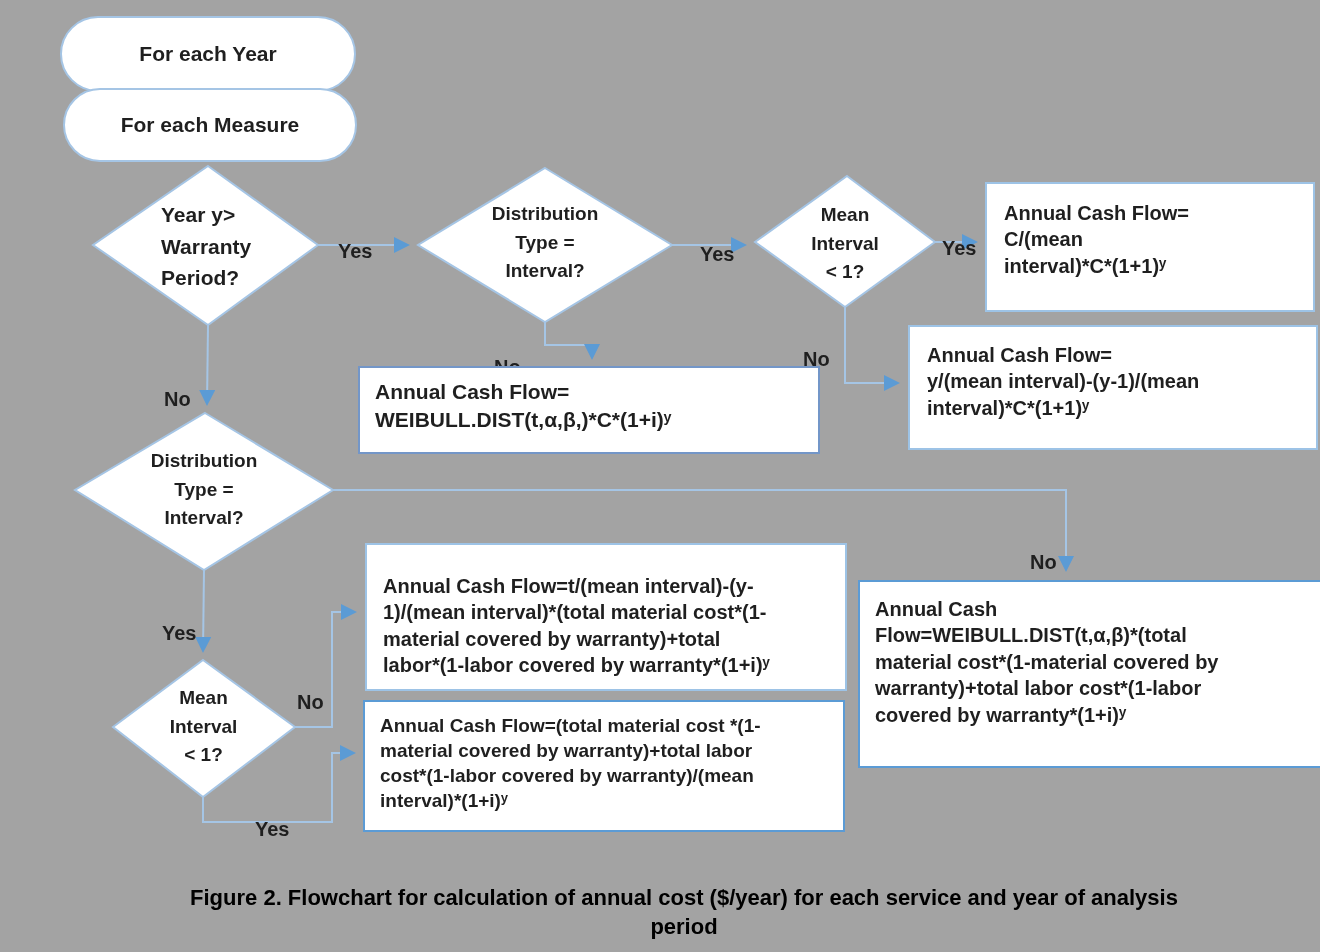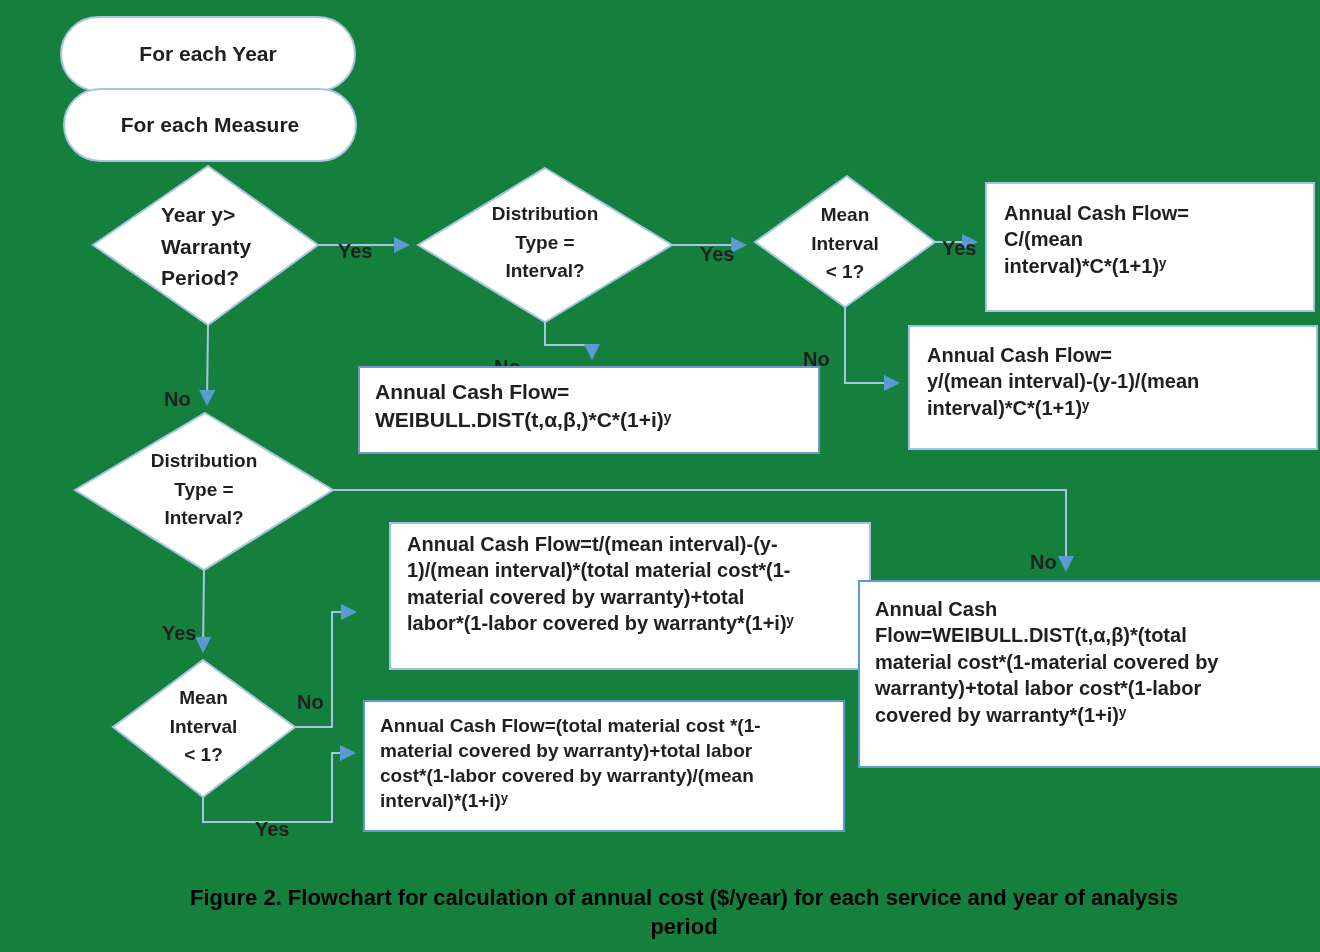--- a/index.html
+++ b/index.html
@@ -1,17 +1,17 @@
 <!DOCTYPE html>
 <html><head>
 <meta charset="utf-8">
 <style>
   html,body{margin:0;padding:0;background:#ffffff;}
   #stage{
-    position:relative;width:1320px;height:952px;background:#15803d;
+    position:relative;width:1320px;height:952px;background:#a3a3a3;
     font-family:"Liberation Sans",sans-serif;color:#1f1f1f;overflow:hidden;
   }
   #connectors{position:absolute;left:0;top:0;width:1320px;height:952px;}
   .stadium{
     position:absolute;border:2px solid #a5c5e5;border-radius:40px;background:#fff;
     display:flex;align-items:center;justify-content:center;
     font-weight:bold;font-size:21px;
   }
   .dtext{position:absolute;font-weight:bold;line-height:1.5;}
   .dtext span{display:block;white-space:nowrap;}
@@ -116,21 +116,21 @@
     <span>Annual Cash Flow=</span>
     <span>y/(mean interval)-(y-1)/(mean</span>
     <span>interval)*C*(1+1)ʸ</span>
   </div>
 
   <div class="pbox border-mid" style="left:358px;top:366px;width:462px;height:88px;padding:10px 8px 8px 15px;font-size:21px;">
     <span>Annual Cash Flow=</span>
     <span>WEIBULL.DIST(t,α,β,)*C*(1+i)ʸ</span>
   </div>
 
-  <div class="pbox" style="left:365px;top:522px;width:482px;height:148px;padding:7px 6px 6px 16px;font-size:20px;margin-left:24px;">
+  <div class="pbox" style="left:365px;top:543px;width:482px;height:148px;padding:28px 6px 6px 16px;font-size:20px;">
     <span>Annual Cash Flow=t/(mean interval)-(y-</span>
     <span>1)/(mean interval)*(total material cost*(1-</span>
     <span>material covered by warranty)+total</span>
     <span>labor*(1-labor covered by warranty*(1+i)ʸ</span>
   </div>
 
   <div class="pbox border-dark" style="left:363px;top:700px;width:482px;height:132px;padding:11px 6px 14px 15px;font-size:19px;">
     <span>Annual Cash Flow=(total material cost *(1-</span>
     <span>material covered by warranty)+total labor</span>
     <span>cost*(1-labor covered by warranty)/(mean</span>

